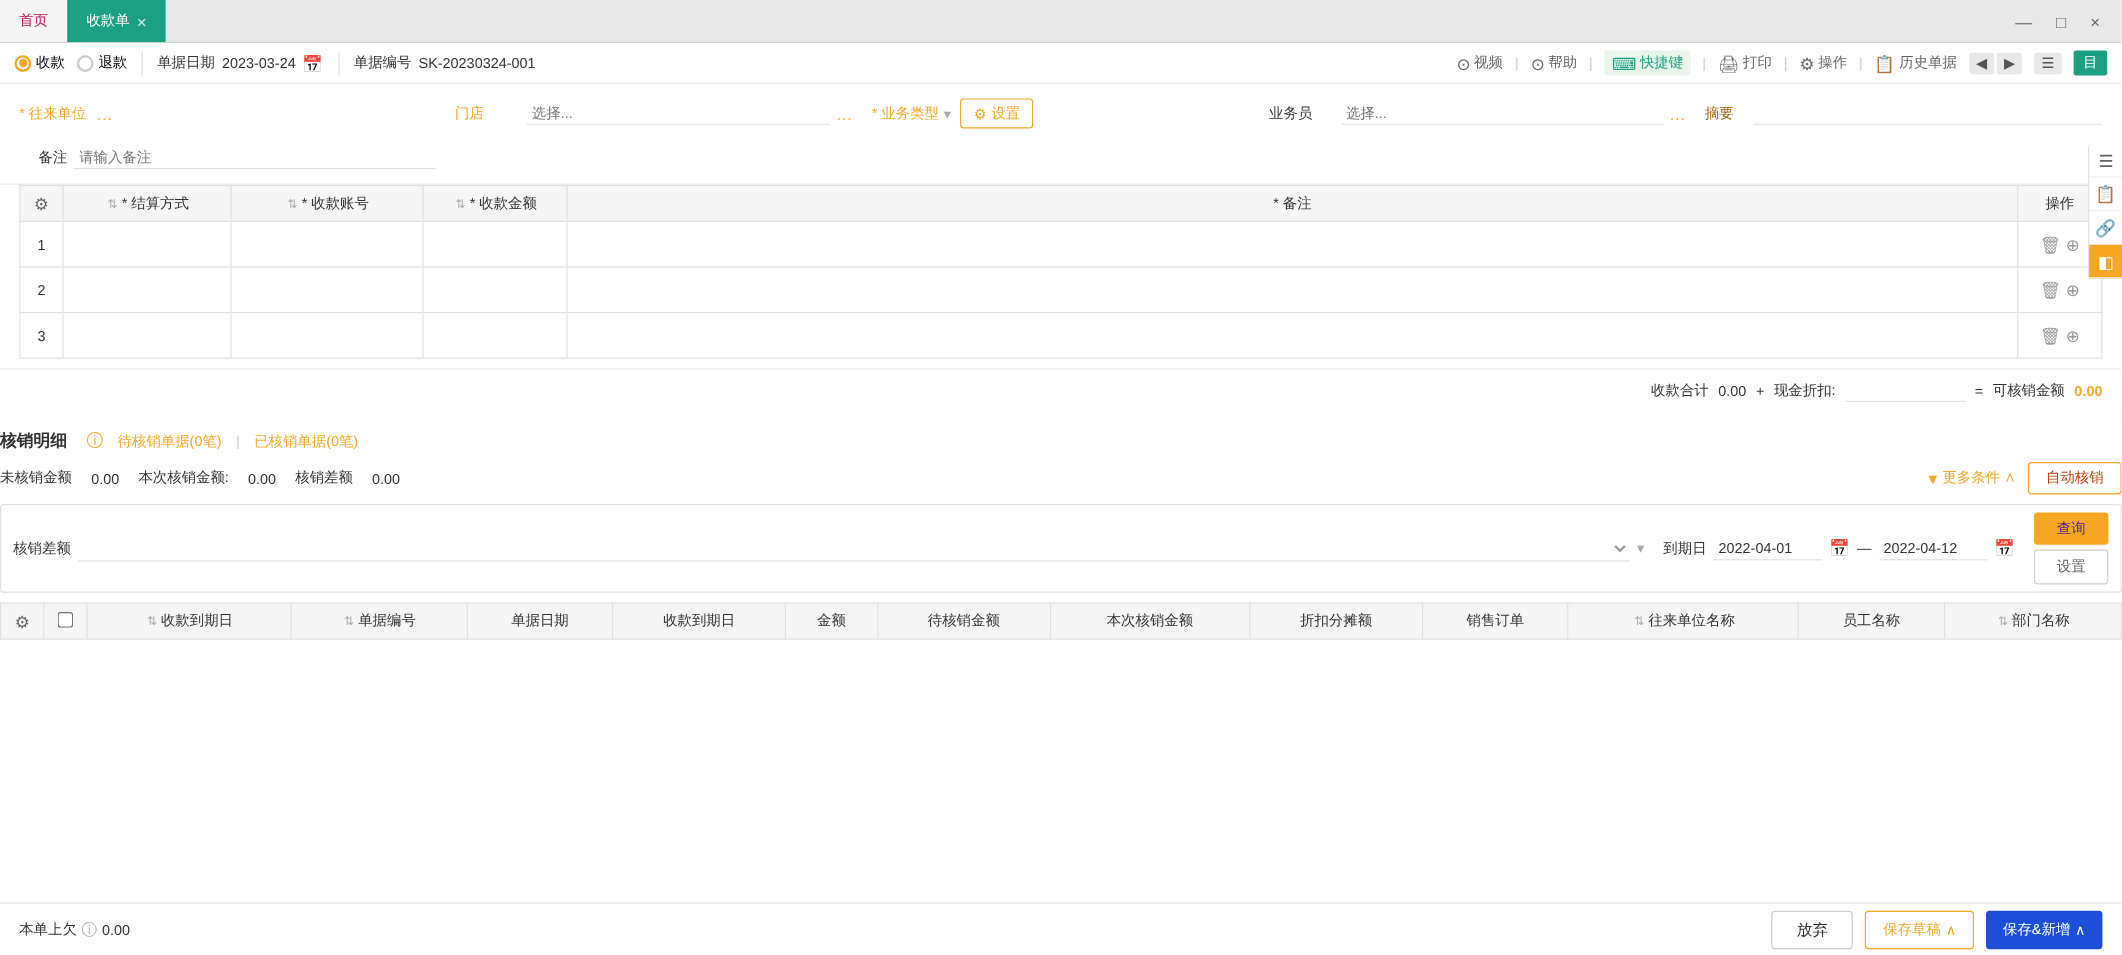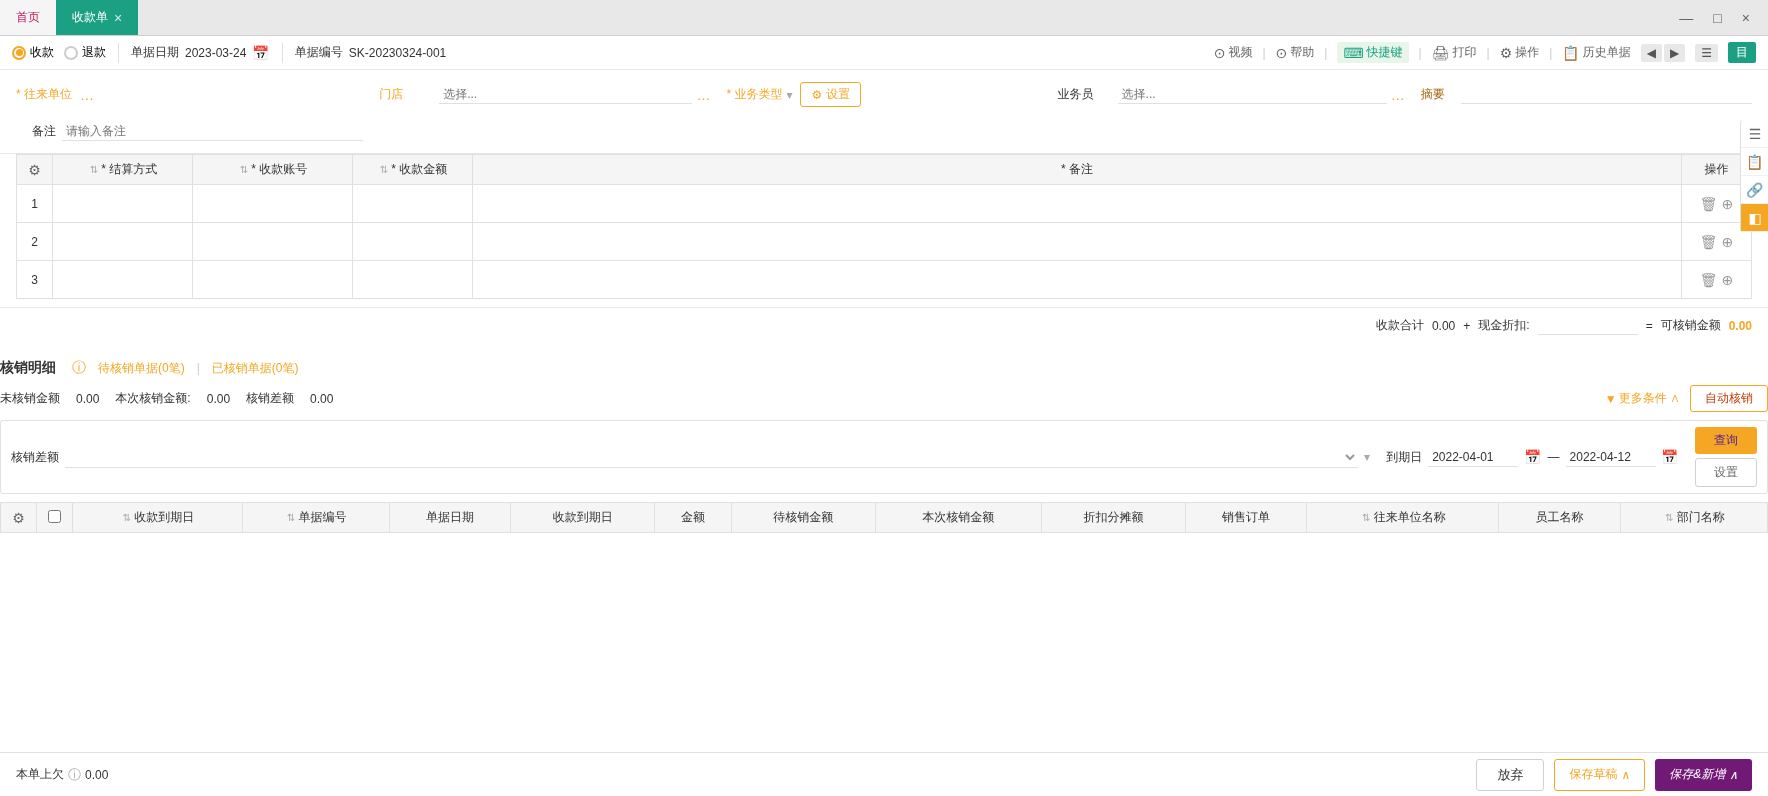--- a/index.html
+++ b/index.html
@@ -166,23 +166,23 @@
     .btn-abandon {
       padding: 6px 20px; background: #fff; border: 1px solid #d0d0d0;
       border-radius: 3px; color: #333; cursor: pointer; font-size: 13px;
     }
     .btn-draft {
       padding: 6px 14px; background: #fff; border: 1px solid #f5a623;
       border-radius: 3px; color: #f5a623; cursor: pointer; font-size: 13px;
       display: flex; align-items: center; gap: 4px;
     }
     .btn-save {
-      padding: 6px 14px; background: #701a75; border: none;
+      padding: 6px 14px; background: #1d4ed8; border: none;
       border-radius: 3px; color: #fff; cursor: pointer; font-size: 13px;
-      display: flex; align-items: center; gap: 4px; font-style: italic;
+      display: flex; align-items: center; gap: 4px;
     }
     .btn-arrow { font-size: 12px; }
 
     
     .side-panel {
       position: fixed; right: 0; top: 120px; width: 28px;
       display: flex; flex-direction: column; gap: 0; background: #fff;
       border-left: 1px solid #e0e0e0; border-radius: 3px 0 0 3px;
     }
     .side-icon {

